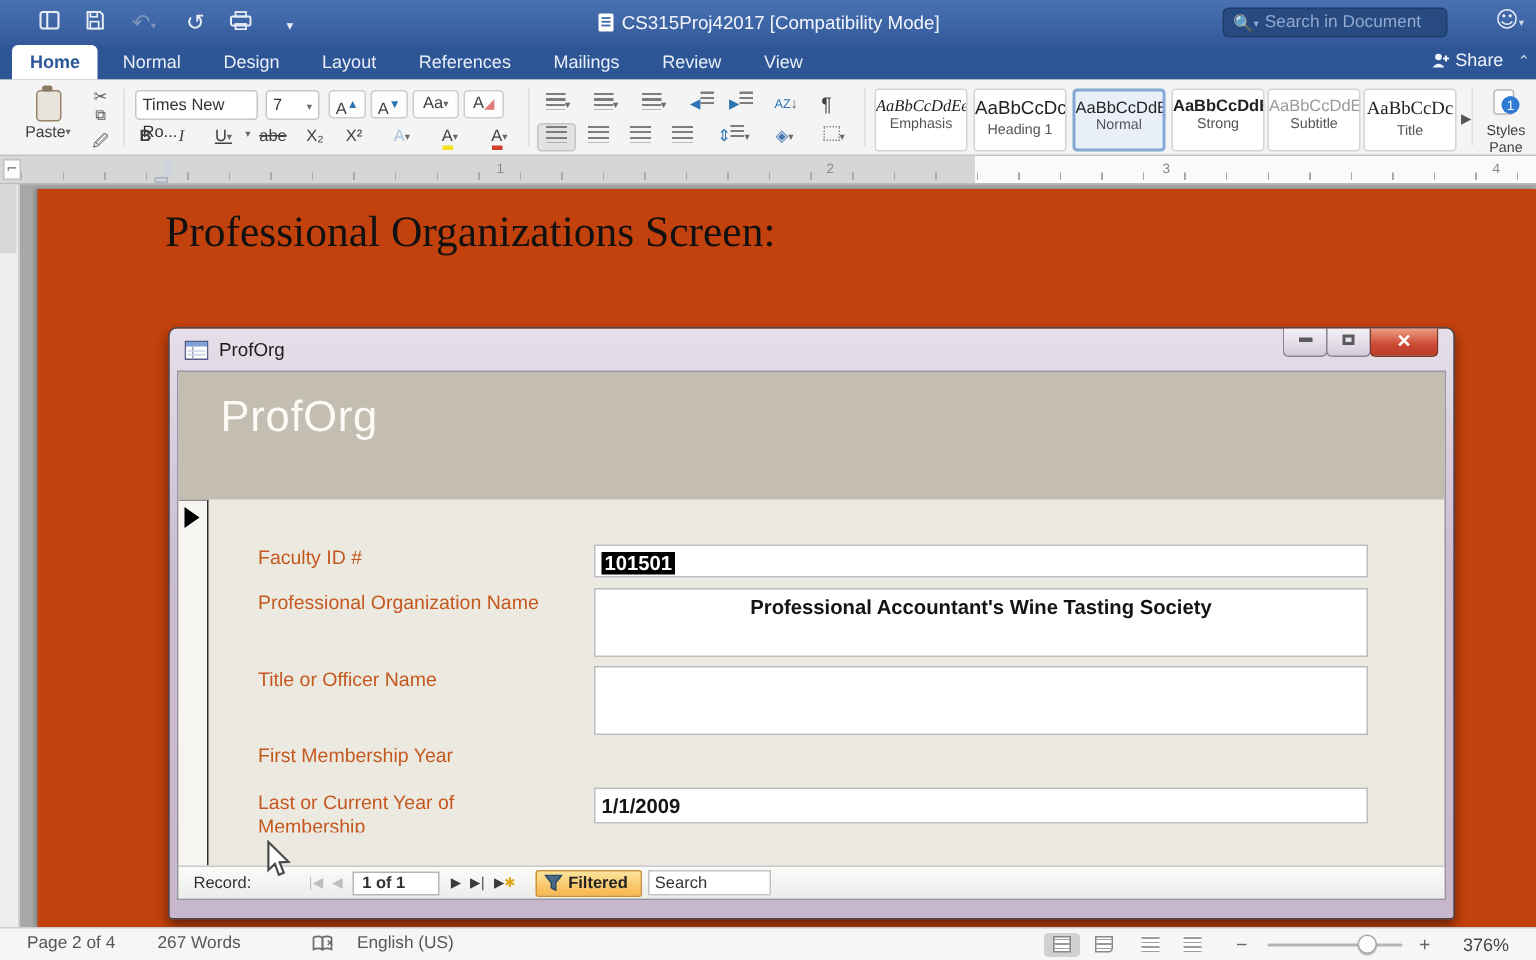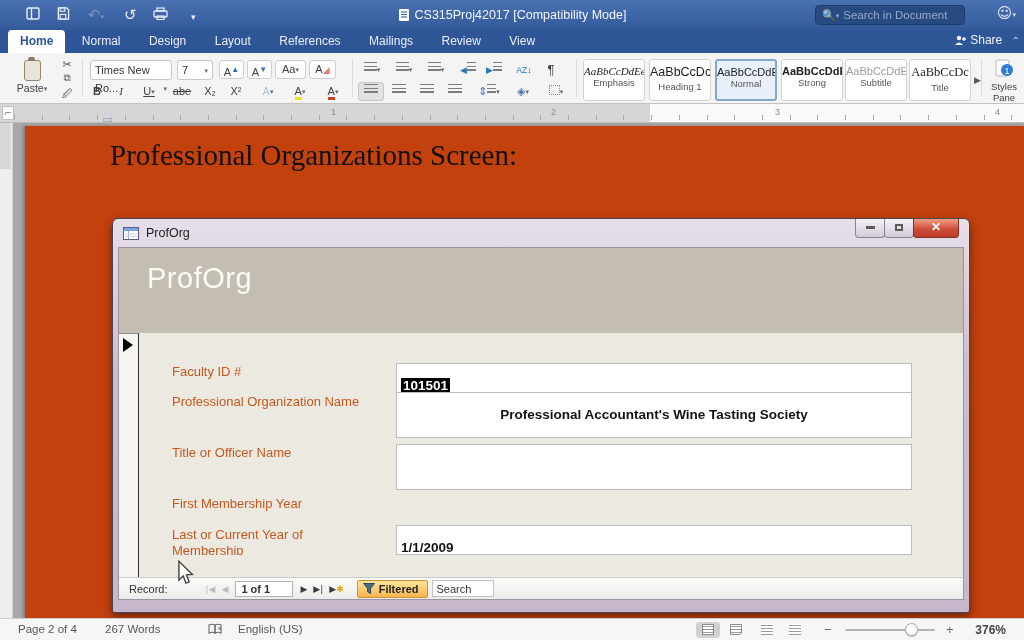--- a/index.html
+++ b/index.html
@@ -96,51 +96,51 @@
   .fwb.close { width:46px; background:linear-gradient(#f0a violet,#cf5340); background:linear-gradient(#ef9d84,#cb4a34 60%,#b93d28);
     border-color:#7e3124; color:#fff; font-weight:bold; font-size:12px; border-radius:0 0 4px 4px; }
   #fw-content { position:absolute; left:5px; right:5px; top:28px; bottom:12px; background:#ebe9e0; border:1px solid #9a93a2; overflow:hidden; }
   #fw-header { position:absolute; left:0; right:0; top:0; height:85px; background:#c3beb1; }
   #fw-header .big { position:absolute; left:28px; top:14px; font-size:29px; color:#fbfaf5; letter-spacing:.5px; }
   #fw-selector { position:absolute; left:0; top:85px; bottom:22px; width:20px; background:#f6f5ef; border-right:1px solid #2d2d2d; border-top:1px solid #8b8b8b; }
   #fw-selector .tri { position:absolute; left:4px; top:4px; width:0; height:0;
     border-top:7px solid transparent; border-bottom:7px solid transparent; border-left:10px solid #000; }
   .flabel { position:absolute; color:#c5581f; font-size:13px; width:215px; line-height:16px; }
   .fbox { position:absolute; left:277px; width:516px; background:#ffffff; border:1px solid #b9bdc0;
-    font-size:13.5px; font-weight:600; color:#141414; padding:14px 4px; }
+    font-size:13.5px; font-weight:600; color:#141414; padding:4px 4px; }
   .fsel { background:#000; color:#fff; padding:0 2px; font-weight:600; }
 
   
   #fw-nav { position:absolute; left:0; right:0; bottom:0; height:22px; background:linear-gradient(#fbfbfa,#ececeb);
     border-top:1px solid #c9c9c9; display:flex; align-items:center; font-size:11px; color:#333; }
   #fw-nav .rec { margin-left:10px; }
   .navarrow { font-family:"DejaVu Sans",sans-serif; font-size:9px; color:#3a3a3a; margin:0 3px; }
   .navarrow.dis { color:#bdbdbd; }
   #recbox { width:58px; height:16px; background:#fff; border:1px solid #b4b4b4; font-size:11px; font-weight:600; line-height:14px; padding-left:5px; margin:0 4px; }
   #filteredbtn { margin-left:10px; height:18px; padding:0 8px 0 5px; display:flex; align-items:center;
     background:linear-gradient(#fce49b,#f7b64f); border:1px solid #cf9136; border-radius:2px;
     font-size:11px; font-weight:bold; color:#222; }
   #filteredbtn svg { margin-right:4px; }
-  #navsearch { margin-left:4px; width:62px; height:17px; border:1px solid #c2c2c2; font-size:11px; padding:0 4px; color:#333; background:#fff; }
+  #navsearch { margin-left:4px; width:82px; height:17px; border:1px solid #c2c2c2; font-size:11px; padding:0 4px; color:#333; background:#fff; }
 
   
   #cursor { left:176px; top:560px; z-index:50; }
 
   
   #statusbar { left:0; top:618px; width:1024px; height:22px; background:#f7f6f6; border-top:1px solid #cfcdcd;
     font-size:11.5px; color:#565656; }
   #statusbar .lft { position:absolute; top:4px; }
   .viewicon { position:absolute; top:3px; width:24px; height:16px; border-radius:3px; text-align:center; }
   .viewicon .pg { display:inline-block; width:12px; height:11px; margin-top:2px; border:1px solid #8a8a8a;
     background:repeating-linear-gradient(#fff 0 1px, #9b9b9b 1px 2px, #fff 2px 3px); }
   .viewicon.sel { background:#d2d1d1; }
   #zoom-minus,#zoom-plus { position:absolute; top:3px; font-size:13px; color:#666; }
   #zoom-track { position:absolute; top:10px; left:845px; width:90px; height:2px; background:#b5b5b5; border-radius:1px; }
   #zoom-thumb { position:absolute; top:-6px; left:60px; width:13px; height:13px; background:#fdfdfd; border:1px solid #aaa; border-radius:50%; box-shadow:0 1px 1px rgba(0,0,0,.25); }
-  #zoom-pct { position:absolute; top:4px; right:18px; color:#454545; font-size:12px;font-weight:bold; }
+  #zoom-pct { position:absolute; top:4px; right:18px; color:#454545; font-size:12px; }
   .spellicon { position:absolute; top:4px; left:208px; }
 </style>
 </head>
 <body>
 
 <div class="abs" id="titlebar">
   <span style="margin-left:22px;"></span>
   <span class="qa-icon">
     <svg width="14" height="13" viewBox="0 0 14 13">
         <rect x="1" y="1" width="12" height="11" rx="1.5" fill="none" stroke="#e8edf6" stroke-width="1.4"></rect>

